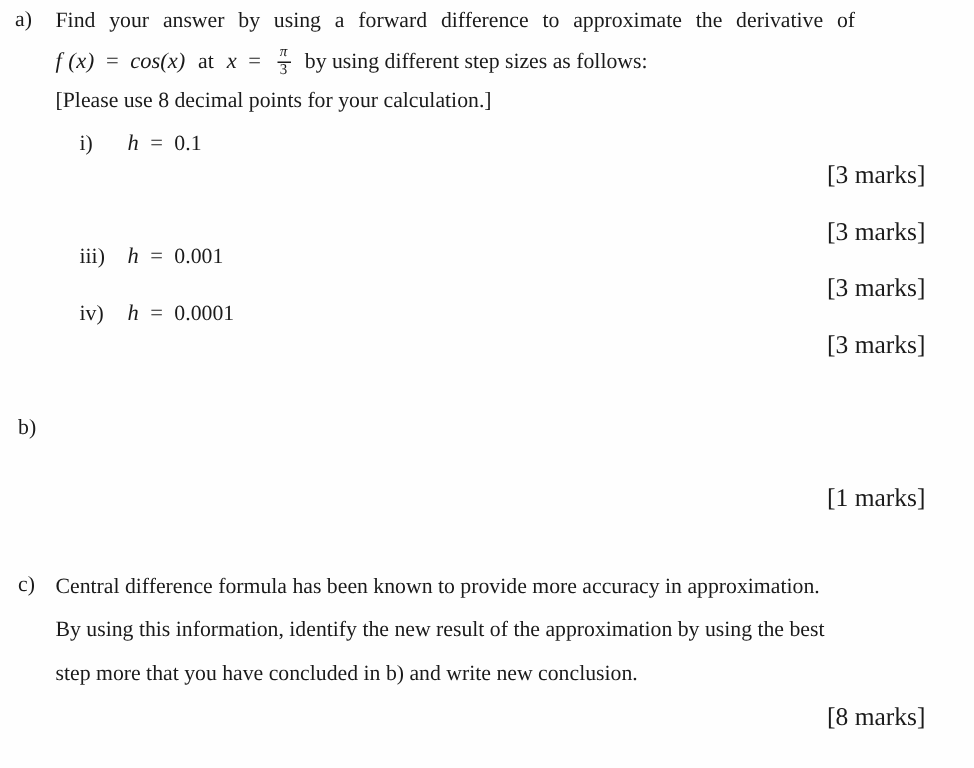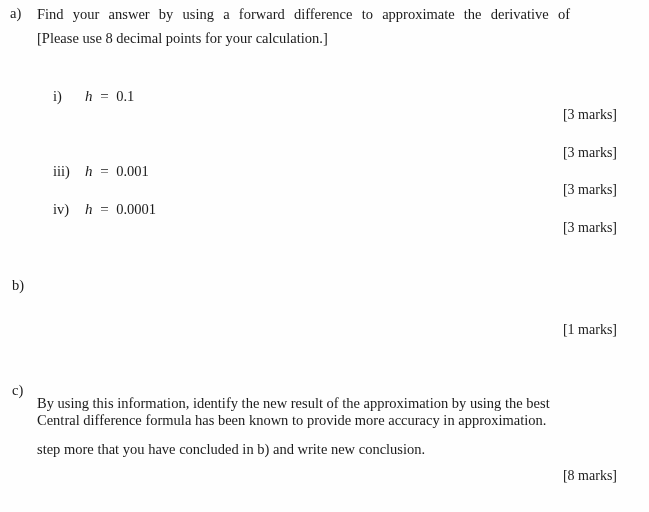--- a/index.html
+++ b/index.html
@@ -107,35 +107,49 @@
   }
   .subitem .sbody {
     margin-left: 32px;
     white-space: nowrap;
   }
 
   
   .marks {
     position: absolute;
     right: 32px;
-    font-size: 14px;
+    font-size: 17px;
     white-space: nowrap;
     text-align: right;
   }
 </style>
 </head>
 <body>
 
 <div class="page">
 
   <div class="qblock" style="top:6px;">
     <span class="qlabel">a)</span>
     <div class="qbody">
       <div class="line just" style="margin-right:49px;">Find your answer by using a forward difference to approximate the derivative of</div>
 
+      <div class="line" style="margin-top:7px;">
+        <span class="math mspace">f (x)</span>
+        <span class="math mathup" style="margin:0 4px;">=</span>
+        <span class="math">cos(x)</span>
+        <span style="margin-left:5px;">at</span>
+        <span class="math" style="margin-left:5px;">x</span>
+        <span class="math mathup" style="margin:0 4px;">=</span>
+        <span class="frac">
+          <span class="num">π</span>
+          <span class="bar"></span>
+          <span class="den">3</span>
+        </span>
+        <span style="margin-left:3px;">by using different step sizes as follows:</span>
+      </div>
 
       <div class="line" style="margin-top:7px;">[Please use 8 decimal points for your calculation.]</div>
     </div>
   </div>
 
   <div class="subitem" style="left:53px; top:88px;">
     <span class="rn">i)</span>
     <span class="sbody">
       <span class="math">h</span>
       <span class="math mathup" style="margin:0 4px;">=</span>
@@ -169,21 +183,21 @@
 
   <div class="qblock" style="top:278px;">
     <span class="qlabel" style="left:12px;">b)</span>
   </div>
 
   <div class="marks" style="top:322px;">[1 marks]</div>
 
   <div class="qblock" style="top:383px;">
     <span class="qlabel" style="left:12px;">c)</span>
     <div class="qbody">
+      <div class="line nojust">Central difference formula has been known to provide more accuracy in approximation.</div>
       <div class="line nojust" style="margin-top:12px;">By using this information, identify the new result of the approximation by using the best</div>
-      <div class="line nojust">Central difference formula has been known to provide more accuracy in approximation.</div>
       <div class="line nojust" style="margin-top:12px;">step more that you have concluded in b) and write new conclusion.</div>
     </div>
   </div>
 
   <div class="marks" style="top:468px;">[8 marks]</div>
 
 </div>
 
 </body></html>

